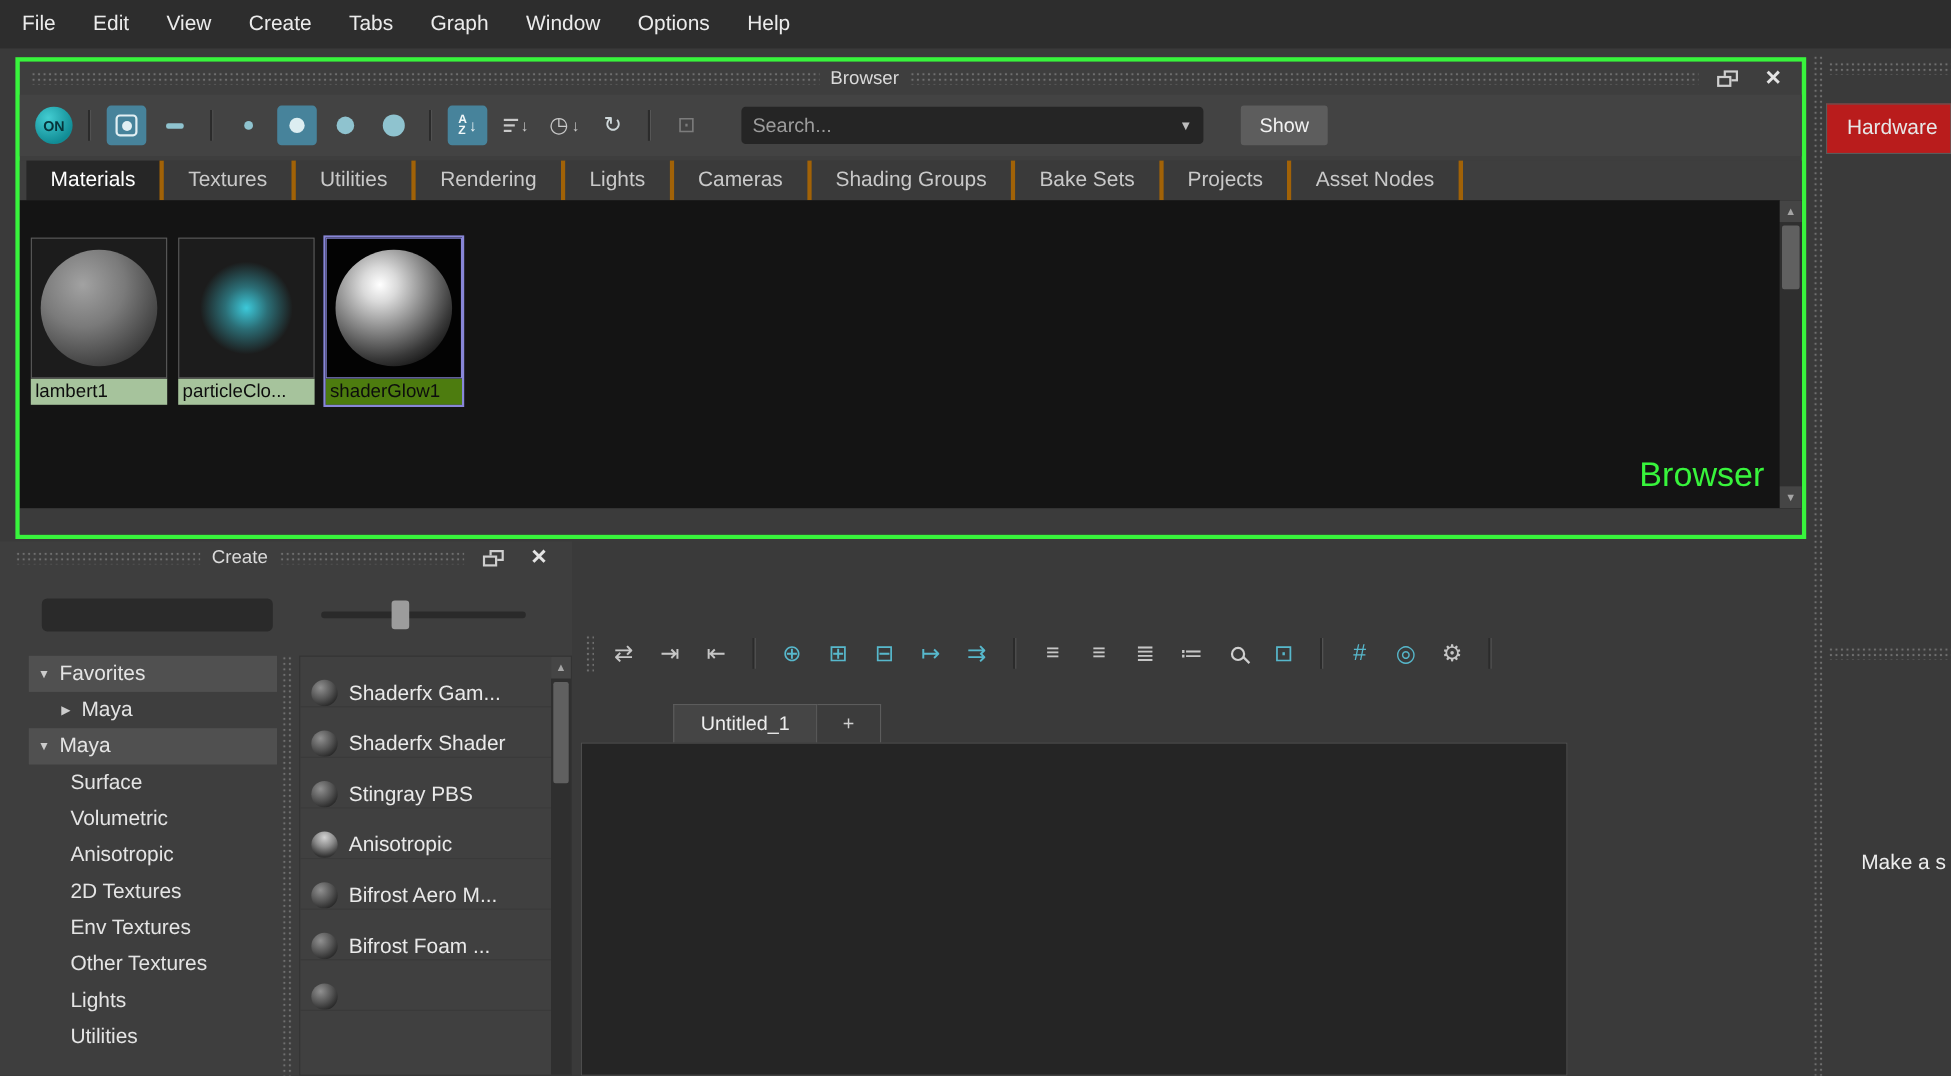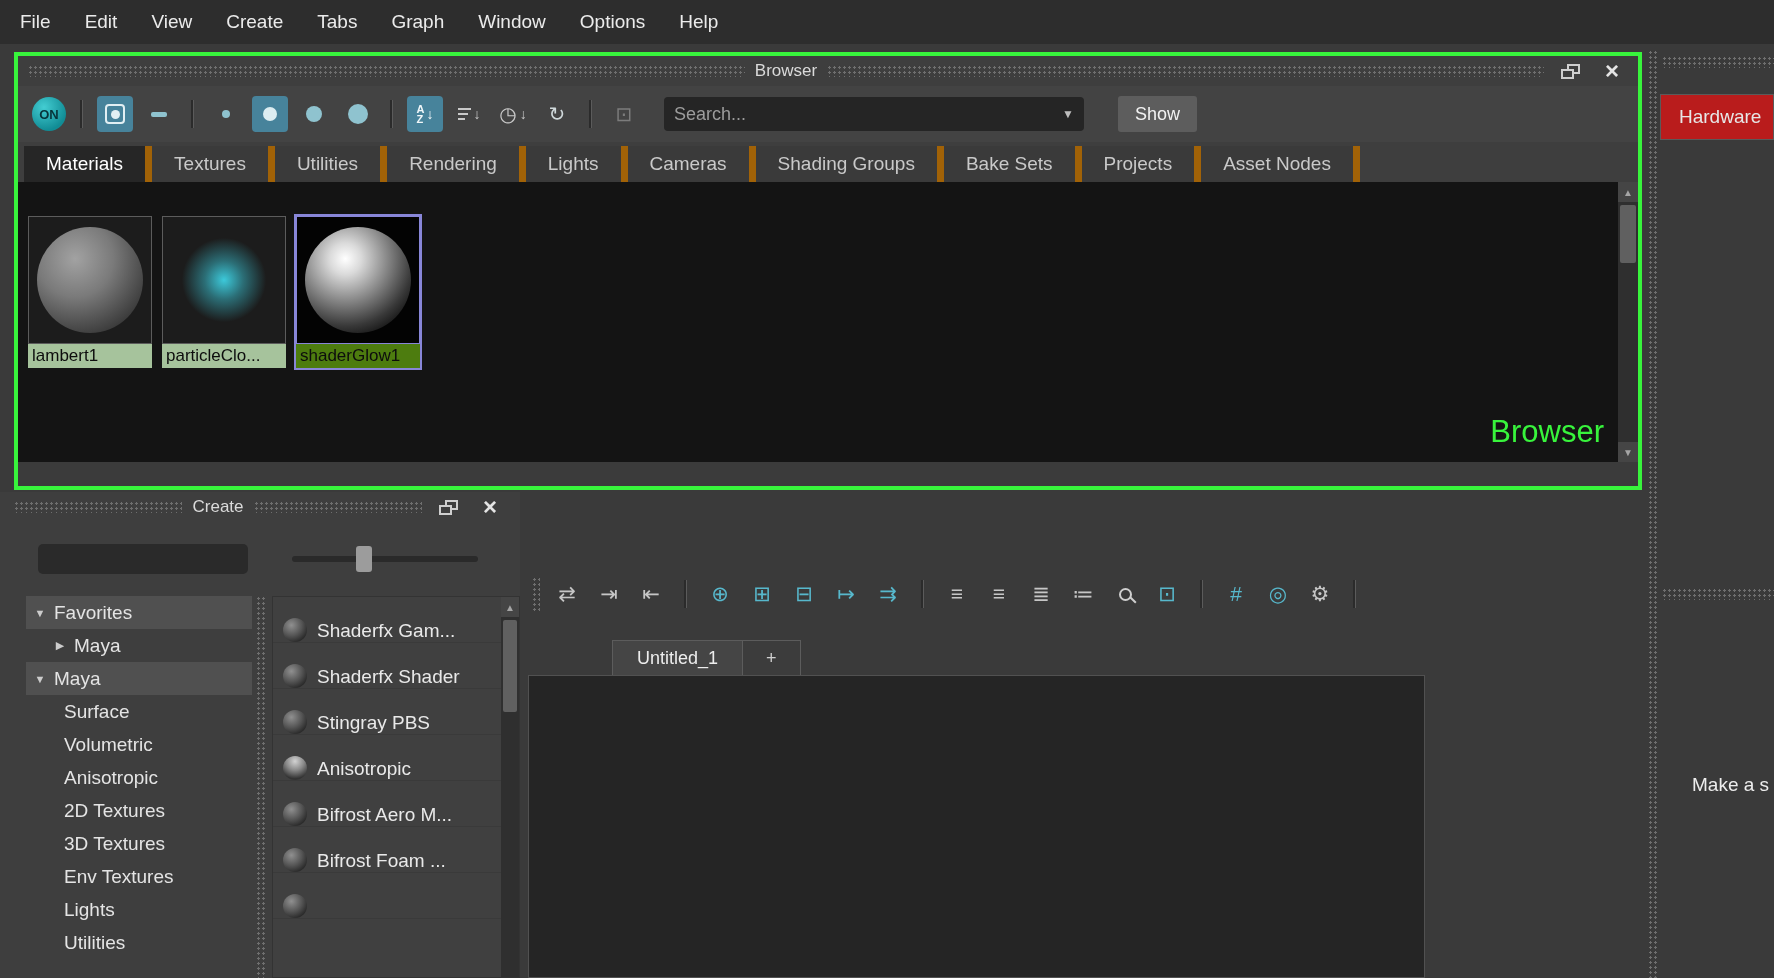--- a/index.html
+++ b/index.html
@@ -38,28 +38,28 @@
   .azi .letters{display:flex;flex-direction:column;font-size:11px;line-height:10px;font-weight:bold;color:#f0f7f9}
   .azi .arr{font-size:14px;color:#f0f7f9}
   .sorti{display:flex;align-items:center;gap:3px;color:#c9c9c9}
   .sorti .bars{display:flex;flex-direction:column;gap:3px}
   .sorti .bars i{width:13px;height:2px;background:#c9c9c9}
   .sorti .bars i:nth-child(2){width:10px}
   .sorti .bars i:nth-child(3){width:7px}
   .sorti .sarr{font-size:14px}
   .glyph{font-size:20px;line-height:1}
   .dim{color:#7c7c7c}
-  .searchbox{width:420px;height:34px;background:#252525;border-radius:4px;display:flex;align-items:center;padding:0 10px;margin-left:14px;flex:0 0 auto}
+  .searchbox{width:420px;height:34px;background:#252525;border-radius:4px;display:flex;align-items:center;padding:0 10px;margin-left:24px;flex:0 0 auto}
   .searchbox input{flex:1;background:transparent;border:0;outline:0;color:#cfcfcf;font-size:18px;font-family:inherit;min-width:0}
   .searchbox input::placeholder{color:#9c9c9c}
   .ddarr{color:#bdbdbd;font-size:12px;margin-left:6px}
   .showbtn{margin-left:26px;height:36px;padding:0 17px;background:#5d5d5d;border-radius:3px;color:#f2f2f2;font-size:18px;display:flex;align-items:center;flex:0 0 auto}
 
   .btabs{height:36px;display:flex;align-items:stretch;background:#3e3e3e;padding-left:6px;margin-top:4px;flex:0 0 auto}
-  .btab{display:flex;align-items:center;padding:0 22px;font-size:19px;color:#c9c9c9;background:#3a3a3a;border-right:7px solid #a16207;white-space:nowrap}
+  .btab{display:flex;align-items:center;padding:0 22px;font-size:19px;color:#c9c9c9;background:#3a3a3a;border-right:4px solid #a16207;white-space:nowrap}
   .btab.active{background:#262626;color:#ffffff}
 
   .bcontent{flex:1;background:#141414;position:relative;overflow:hidden}
   .bbottom{height:24px;background:#3b3b3b;flex:0 0 auto}
 
   .tile{position:absolute;top:34px;width:124px}
   .tile .img{height:128px;background:#1c1c1c;border:1px solid #5c5c5c;position:relative;display:flex;align-items:center;justify-content:center;overflow:hidden}
   .tile .lbl{height:24px;font-size:17px;color:#0d0d0d;display:flex;align-items:center;padding:0 4px;white-space:nowrap;overflow:hidden}
   .lblgreen{background:#a6c39c}
   .lblpurple{background:#4d7c0f}
@@ -298,24 +298,24 @@
     <div class="trow leaf">
         <span>Volumetric</span>
       </div>
     <div class="trow leaf">
         <span>Anisotropic</span>
       </div>
     <div class="trow leaf">
         <span>2D Textures</span>
       </div>
     <div class="trow leaf">
-        <span>3D Textures</span>
-      </div>
-    <div class="trow leaf">
         <span>Env Textures</span>
+      </div>
+    <div class="trow leaf">
+        <span>Other Textures</span>
       </div>
     <div class="trow leaf">
         <span>Lights</span>
       </div>
     <div class="trow leaf">
         <span>Utilities</span>
       </div>
   </div>
 
   <div class="treegrip dotted"></div>

